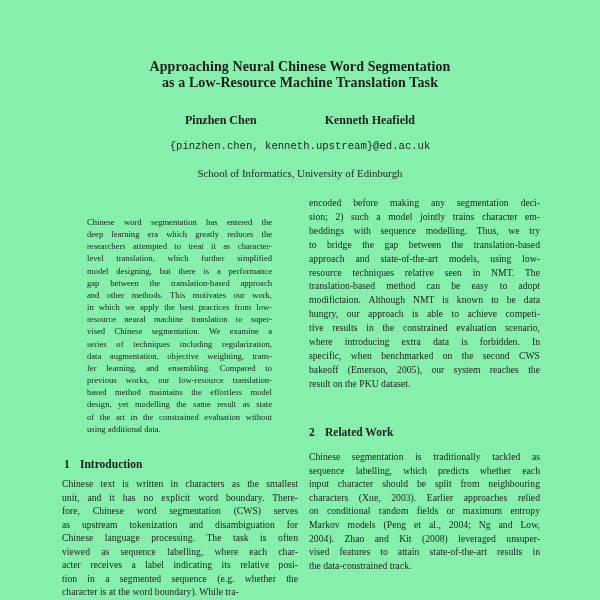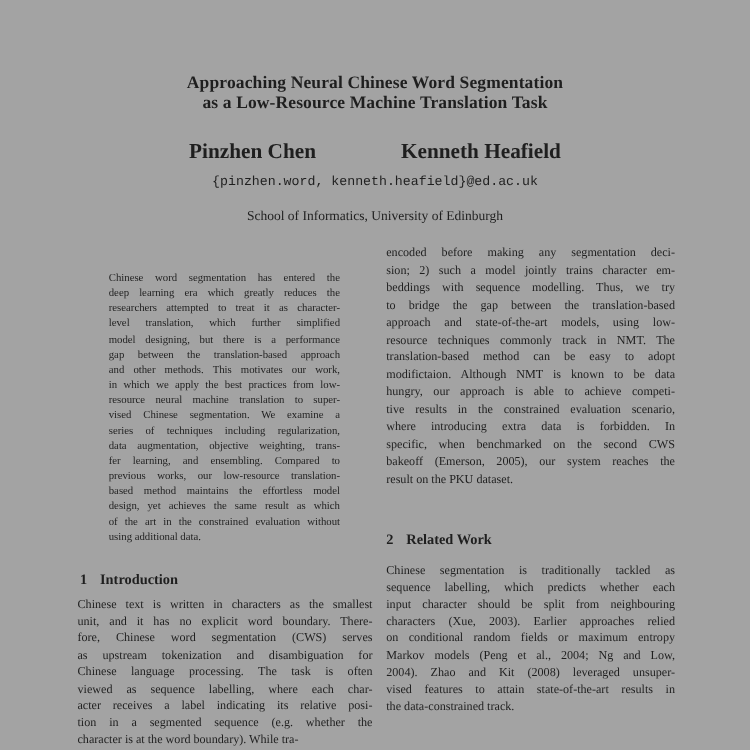--- a/index.html
+++ b/index.html
@@ -1,40 +1,40 @@
 <!DOCTYPE html>
 <html><head>
 <meta charset="utf-8">
 <style>
   html, body { margin: 0; padding: 0; background: #ffffff; }
   .page {
     position: relative;
     width: 600px;
     height: 600px;
-    background: #a3a3a3;
+    background: #86efac;
     color: #1f1f1f;
     font-family: "Liberation Serif", serif;
     overflow: hidden;
   }
   .abs { position: absolute; }
 
   
   .line { text-align: justify; text-align-last: justify; white-space: nowrap; }
   .line.last { text-align-last: left; }
   .center .line, .center .line.last { text-align: center; text-align-last: center; white-space: normal; }
 
   .title-block {
     top: 59px; left: 0; width: 600px;
     font-weight: bold; font-size: 14px; line-height: 15.5px;
     letter-spacing: 0.1px;
   }
   .authors-row {
     top: 114px; left: 0; width: 600px;
     display: flex; justify-content: center; gap: 68px;
-    font-weight: bold; font-size: 17px; line-height: 13px;
+    font-weight: bold; font-size: 12px; line-height: 13px;
   }
   .affiliation {
     top: 127.5px; left: 0; width: 600px;
     text-align: center; font-size: 10.8px; line-height: 13px; margin-top: 39px;
   }
   .email {
     top: 140px; left: 0; width: 600px;
     text-align: center;
     font-family: "Liberation Mono", "DejaVu Sans Mono", monospace;
     font-size: 10.6px; line-height: 13px; letter-spacing: 0px;
@@ -83,40 +83,40 @@
       <div class="line last">as a Low-Resource Machine Translation Task</div>
     </div>
 
   <div class="abs authors-row">
     <span>Pinzhen Chen</span>
     <span>Kenneth Heafield</span>
   </div>
 
   <div class="abs affiliation">School of Informatics, University of Edinburgh</div>
 
-  <div class="abs email">{pinzhen.word, kenneth.heafield}@ed.ac.uk</div>
+  <div class="abs email">{pinzhen.chen, kenneth.upstream}@ed.ac.uk</div>
 
 
   <div class="abs abstract-body">
       <div class="line">Chinese word segmentation has entered the</div>
       <div class="line">deep learning era which greatly reduces the</div>
       <div class="line">researchers attempted to treat it as character-</div>
       <div class="line">level translation,  which further simplified</div>
       <div class="line">model designing, but there is a performance</div>
       <div class="line">gap between the translation-based approach</div>
       <div class="line">and other methods.  This motivates our work,</div>
       <div class="line">in which we apply the best practices from low-</div>
       <div class="line">resource neural machine translation to super-</div>
       <div class="line">vised Chinese segmentation.  We examine a</div>
       <div class="line">series of techniques including regularization,</div>
       <div class="line">data augmentation, objective weighting, trans-</div>
       <div class="line">fer learning, and ensembling.  Compared to</div>
       <div class="line">previous works, our low-resource translation-</div>
       <div class="line">based method maintains the effortless model</div>
-      <div class="line">design, yet achieves the same result as which</div>
+      <div class="line">design, yet modelling the same result as state</div>
       <div class="line">of the art in the constrained evaluation without</div>
       <div class="line last">using additional data.</div>
     </div>
 
   <div class="abs sec-heading sec1-heading">
     <span class="sec-num">1</span><span>Introduction</span>
   </div>
 
   <div class="abs intro-body">
       <div class="line">Chinese text is written in characters as the smallest</div>
@@ -129,21 +129,21 @@
       <div class="line">tion in a segmented sequence (e.g.  whether the</div>
       <div class="line last">character is at the word boundary).  While tra-</div>
     </div>
 
   <div class="abs rcol-p1">
       <div class="line">encoded before making any segmentation deci-</div>
       <div class="line">sion; 2) such a model jointly trains character em-</div>
       <div class="line">beddings with sequence modelling. Thus, we try</div>
       <div class="line">to bridge the gap between the translation-based</div>
       <div class="line">approach and state-of-the-art models, using low-</div>
-      <div class="line">resource techniques commonly track in NMT. The</div>
+      <div class="line">resource techniques relative seen in NMT. The</div>
       <div class="line">translation-based method can be easy to adopt</div>
       <div class="line">modifictaion. Although NMT is known to be data</div>
       <div class="line">hungry, our approach is able to achieve competi-</div>
       <div class="line">tive results in the constrained evaluation scenario,</div>
       <div class="line">where introducing extra data is forbidden.   In</div>
       <div class="line">specific, when benchmarked on the second CWS</div>
       <div class="line">bakeoff (Emerson, 2005), our system reaches the</div>
       <div class="line last">result on the PKU dataset.</div>
     </div>
 

